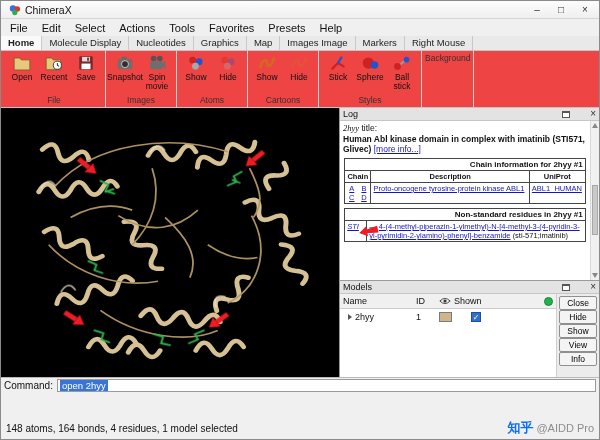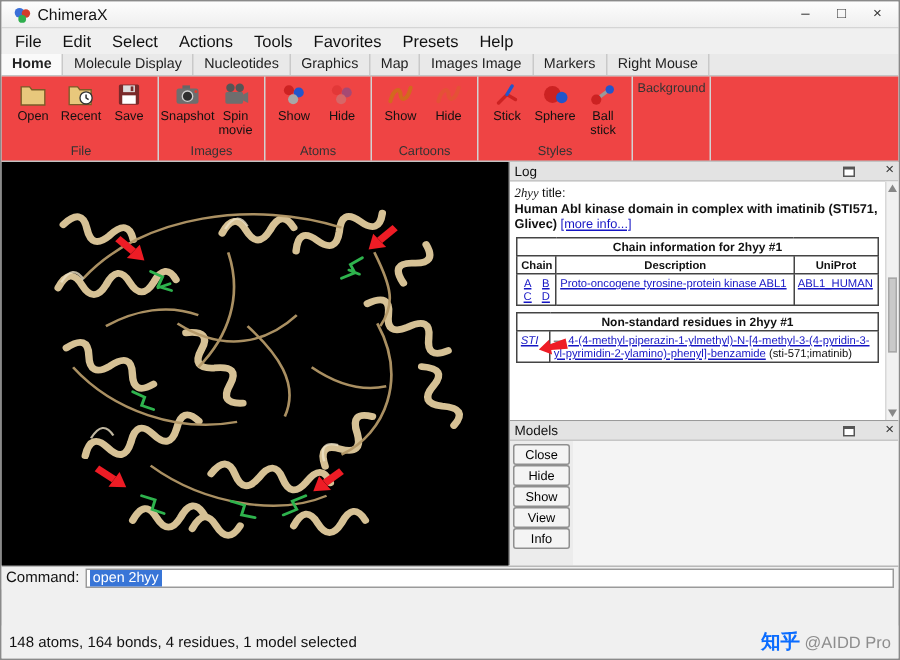--- a/index.html
+++ b/index.html
@@ -49,21 +49,21 @@
   .scroll-arrow.up { top:2px; border-bottom:5px solid #888; }
   .scroll-arrow.down { bottom:2px; border-top:5px solid #888; }
   .log-thumb { position:absolute; left:1px; right:1px; top:40%; height:32%; background:#c9c9c9; border:1px solid #a8a8a8; }
 
   .log-title-line { font-size:8.5px; }
   .log-title-line i { font-family:"Liberation Serif","DejaVu Serif",serif; }
   .structure-title { font-size:8.5px; margin-top:1px; }
   a { color:#1515c4; text-decoration:underline; cursor:pointer; }
   .log-table { border-collapse:collapse; margin:4px auto 0; width:99%; }
   .log-table th, .log-table td { border:1px solid #444; padding:1px 2px; font-size:7.5px; vertical-align:top; }
-  .log-table th { font-size:8px; text-align:center;margin-top:13px; }
+  .log-table th { font-size:8px; text-align:right;margin-top:13px; }
   .colhead td { font-weight:bold; text-align:center; }
   .chain-grid { display:grid; grid-template-columns:1fr 1fr; gap:0 3px; text-align:center; }
   .sti-cell { position:relative; width:22px;font-style:italic; }
   .sti-arrow { position:absolute; left:14px; top:4px; overflow:visible; }
 
   
   .models-panel { height:96px; flex:none; display:flex; flex-direction:column; background:#f4f4f4; }
   .models-body { flex:1; display:flex; min-height:0; }
   .models-list { flex:1; background:#fff; border-right:1px solid #cfcfcf; }
   .m-headrow { display:flex; align-items:center; background:#f0f0f0; border-bottom:1px solid #ccc; height:15px; padding:0 3px; gap:3px; font-size:9px; }
@@ -395,20 +395,41 @@
         </div>
       </div>
 
       <div class="models-panel">
         <div class="panel-header">
           <span style="flex:1;">Models</span>
           <span class="ph-float"></span>
           <span class="ph-close">×</span>
         </div>
         <div class="models-body">
+          <div class="models-list">
+            <div class="m-headrow">
+              <span class="mh-name">Name</span>
+              <span class="mh-id">ID</span>
+              <svg width="12" height="8" viewBox="0 0 14 9">
+                  <path d="M1,4.5 Q7,-1.5 13,4.5 Q7,10.5 1,4.5 z" fill="none" stroke="#333" stroke-width="1"></path>
+                  <circle cx="7" cy="4.5" r="1.8" fill="#333"></circle>
+                </svg>
+              <span>Shown</span>
+              <span class="green-dot"></span>
+            </div>
+            <div class="m-row">
+              <span class="expander"></span>
+              <span class="m-name">2hyy</span>
+              <span class="m-id">1</span>
+              <span class="swatch"></span>
+              <span class="checkbox">
+                  <span>✓</span>
+                </span>
+            </div>
+          </div>
           <div class="models-buttons">
             <button class="mbtn">Close</button>
             <button class="mbtn">Hide</button>
             <button class="mbtn">Show</button>
             <button class="mbtn">View</button>
             <button class="mbtn">Info</button>
           </div>
         </div>
       </div>
 

